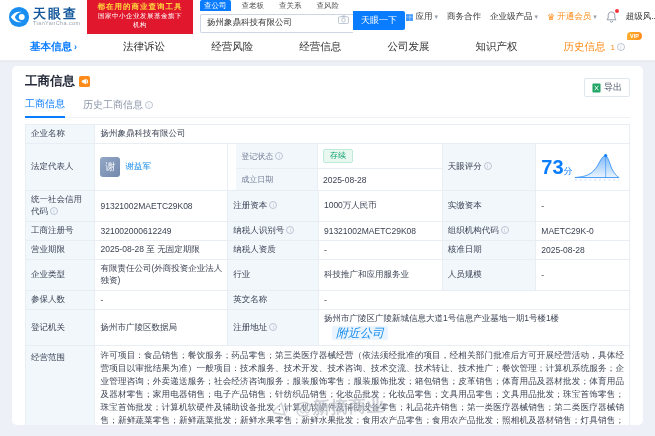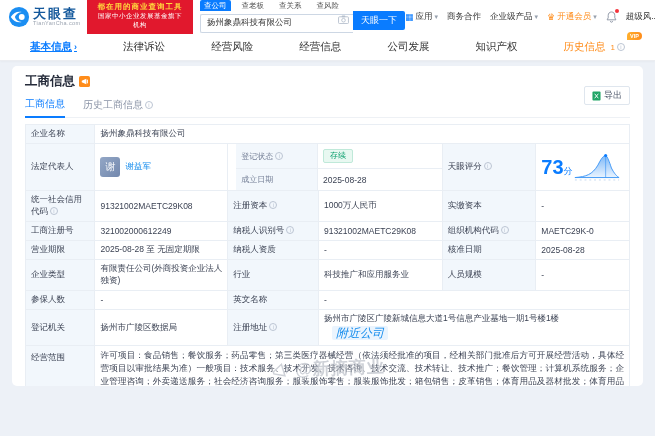--- a/index.html
+++ b/index.html
@@ -30,35 +30,35 @@
   .grid-ico { color:#0a7cff; font-size:9px; }
   .caret { font-size:7px; color:#98a1ae; }
   .vip-link { color:#ff8c1a; }
   .crown { color:#ff8c1a; font-size:9px; }
   .bell-wrap { position:relative; display:inline-flex; }
   .bell-dot { position:absolute; top:-2px; right:-2px; width:4px; height:4px; background:#f4333c; border-radius:50%; }
   
   .navbar { height:27px; background:#fff; border-bottom:1px solid #ebedf1; display:flex; align-items:center;
     justify-content:space-between; padding:0 30px; font-size:10.5px; color:#333; box-shadow:0 1px 2px rgba(0,0,0,.03); }
   .nav-tab { cursor:pointer; position:relative; }
-  .nav-tab.active { color:#0a7cff; font-weight:bold;text-decoration:underline; }
+  .nav-tab.active { color:#0a7cff; font-weight:bold; }
   .nav-tab.active::after { content:"›"; font-size:9px; margin-left:2px; }
   .nav-tab.history { color:#ff8c1a; }
   .vip-chip { position:absolute; top:-8px; right:-17px; background:linear-gradient(90deg,#ffb02e,#ff8c1a);
     color:#fff; font-size:5.5px; font-weight:bold; padding:0 3px; border-radius:4px 4px 4px 0; line-height:8px; }
   .nav-count { font-size:8px; color:#ff8c1a; margin-left:2px; }
   
   .page { padding:5px 12px 0; height:375px; }
-  .card { background:#fff; height:320px; padding:7px 13px 2px; position:relative; overflow:hidden; border-radius:5px; }
+  .card { background:#fff; height:359px; padding:7px 13px 2px; position:relative; overflow:hidden; border-radius:5px; }
   .card-head { display:flex; align-items:center; gap:4px; }
   .card-title { font-size:12.5px; font-weight:bold; color:#252b3a; }
   .subtabs { display:flex; gap:18px; margin-top:7px; border-bottom:1px solid #eef1f5; font-size:10px; }
   .subtab { padding-bottom:5px; cursor:pointer; color:#8a93a6; display:flex; align-items:center; }
   .subtab.active { color:#0a7cff; border-bottom:2px solid #0a7cff; margin-bottom:-1px; }
-  .export-btn { position:absolute; right:13px; top:20px; display:flex; align-items:center; gap:3px;
+  .export-btn { position:absolute; right:13px; top:12px; display:flex; align-items:center; gap:3px;
     border:1px solid #dfe6ee; border-radius:2px; padding:2px 7px; font-size:9px; color:#4a5468; background:#fff; cursor:pointer; }
   
   table.info { width:100%; border-collapse:collapse; margin-top:6px; table-layout:fixed; }
   table.info td { border:1px solid #e9eef4; padding:3px 5px; font-size:8.5px; color:#3c4354; vertical-align:middle; }
   td.lbl { background:#f2f7fc; color:#747f96; font-size:8px;margin-top:40px; }
   .i-ico { display:inline-block; width:8px; height:8px; border:1px solid #bcc5d3; border-radius:50%;
     color:#bcc5d3; font-size:6px; line-height:7px; text-align:center; vertical-align:1px; margin-left:2px; cursor:pointer; }
   .i-ico::after { content:"i"; }
   .rep { display:flex; align-items:center; gap:5px; }
   .avatar { width:20px; height:20px; border-radius:3px; background:linear-gradient(135deg,#93a7c6,#7388ad);

